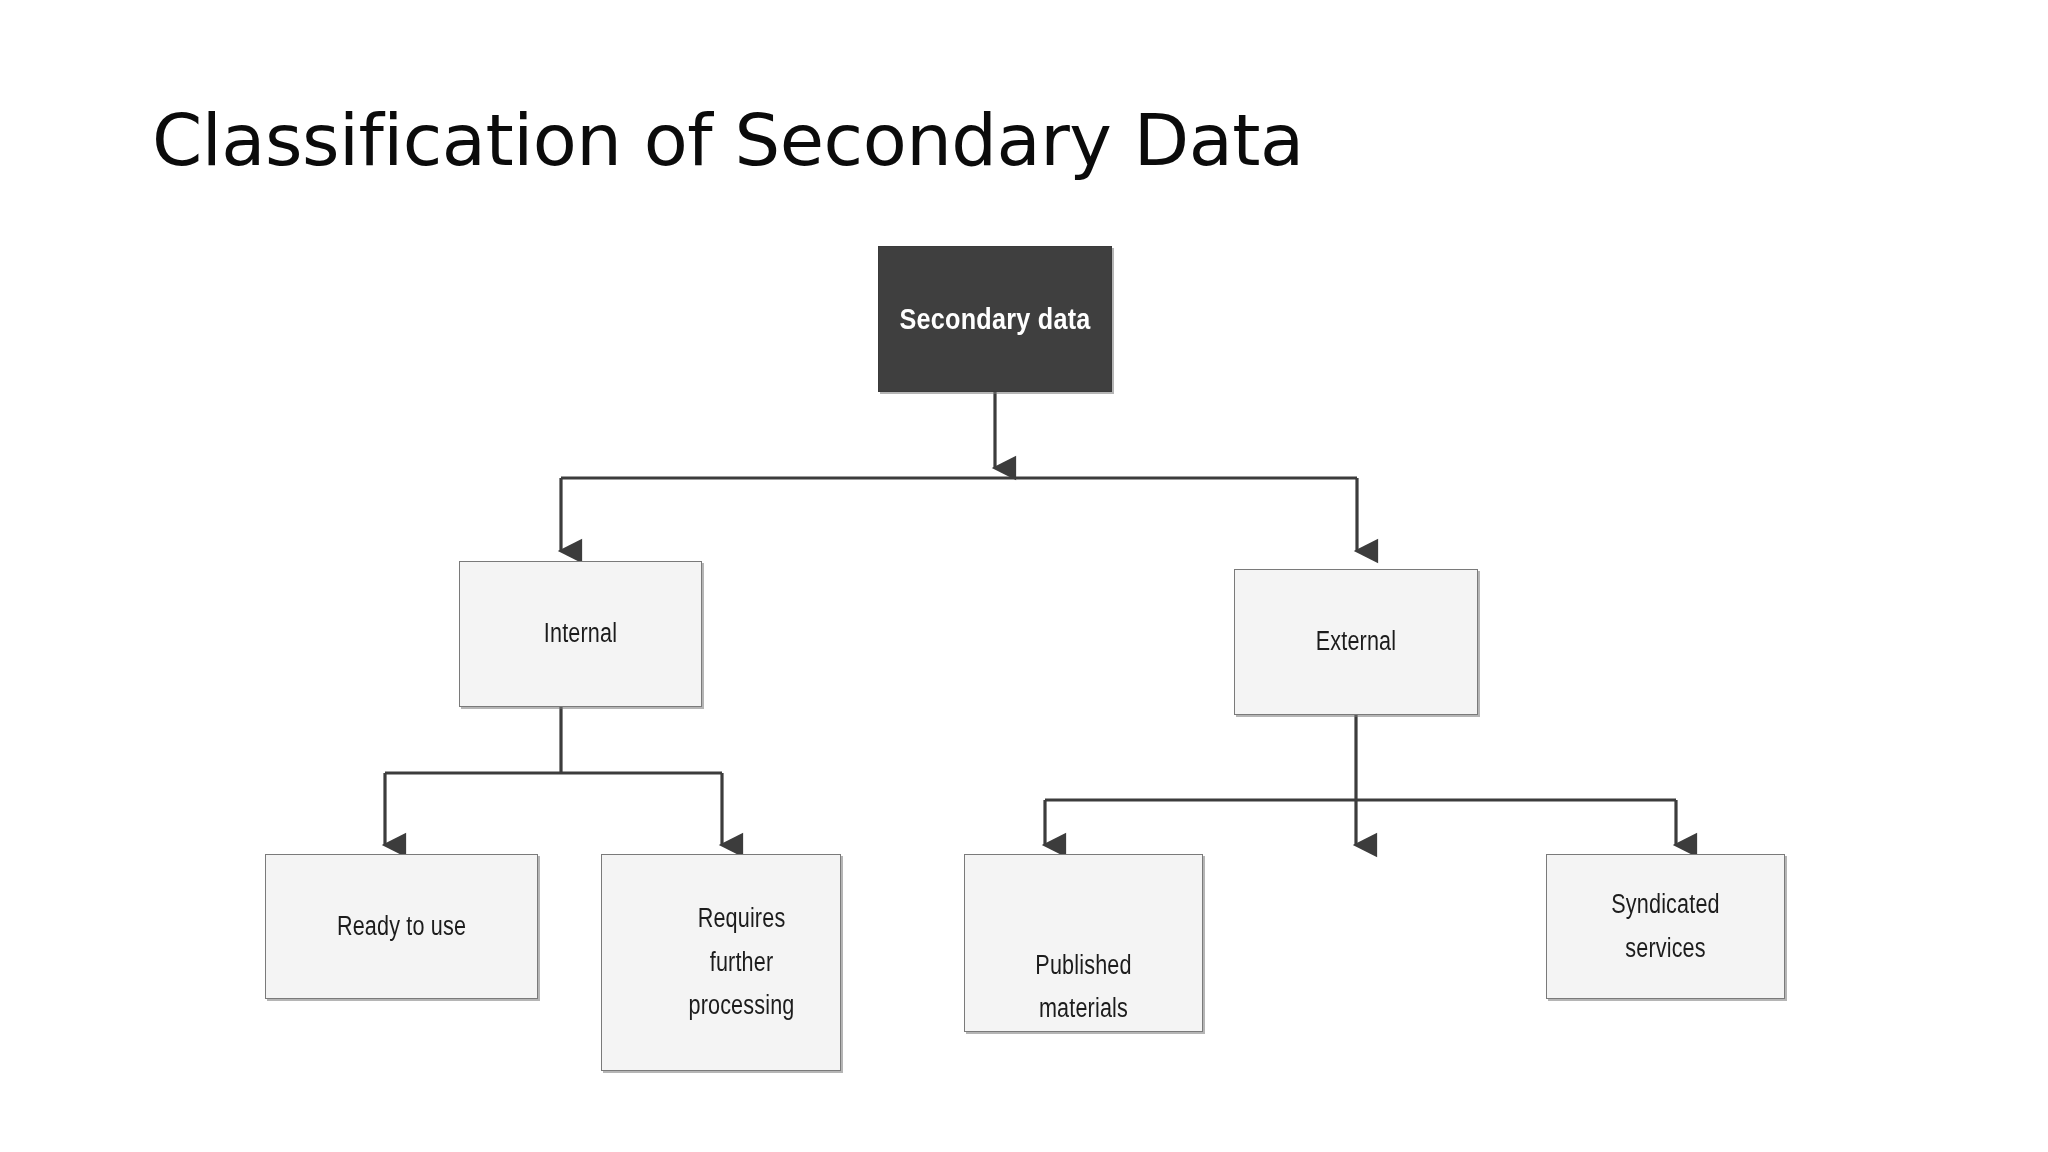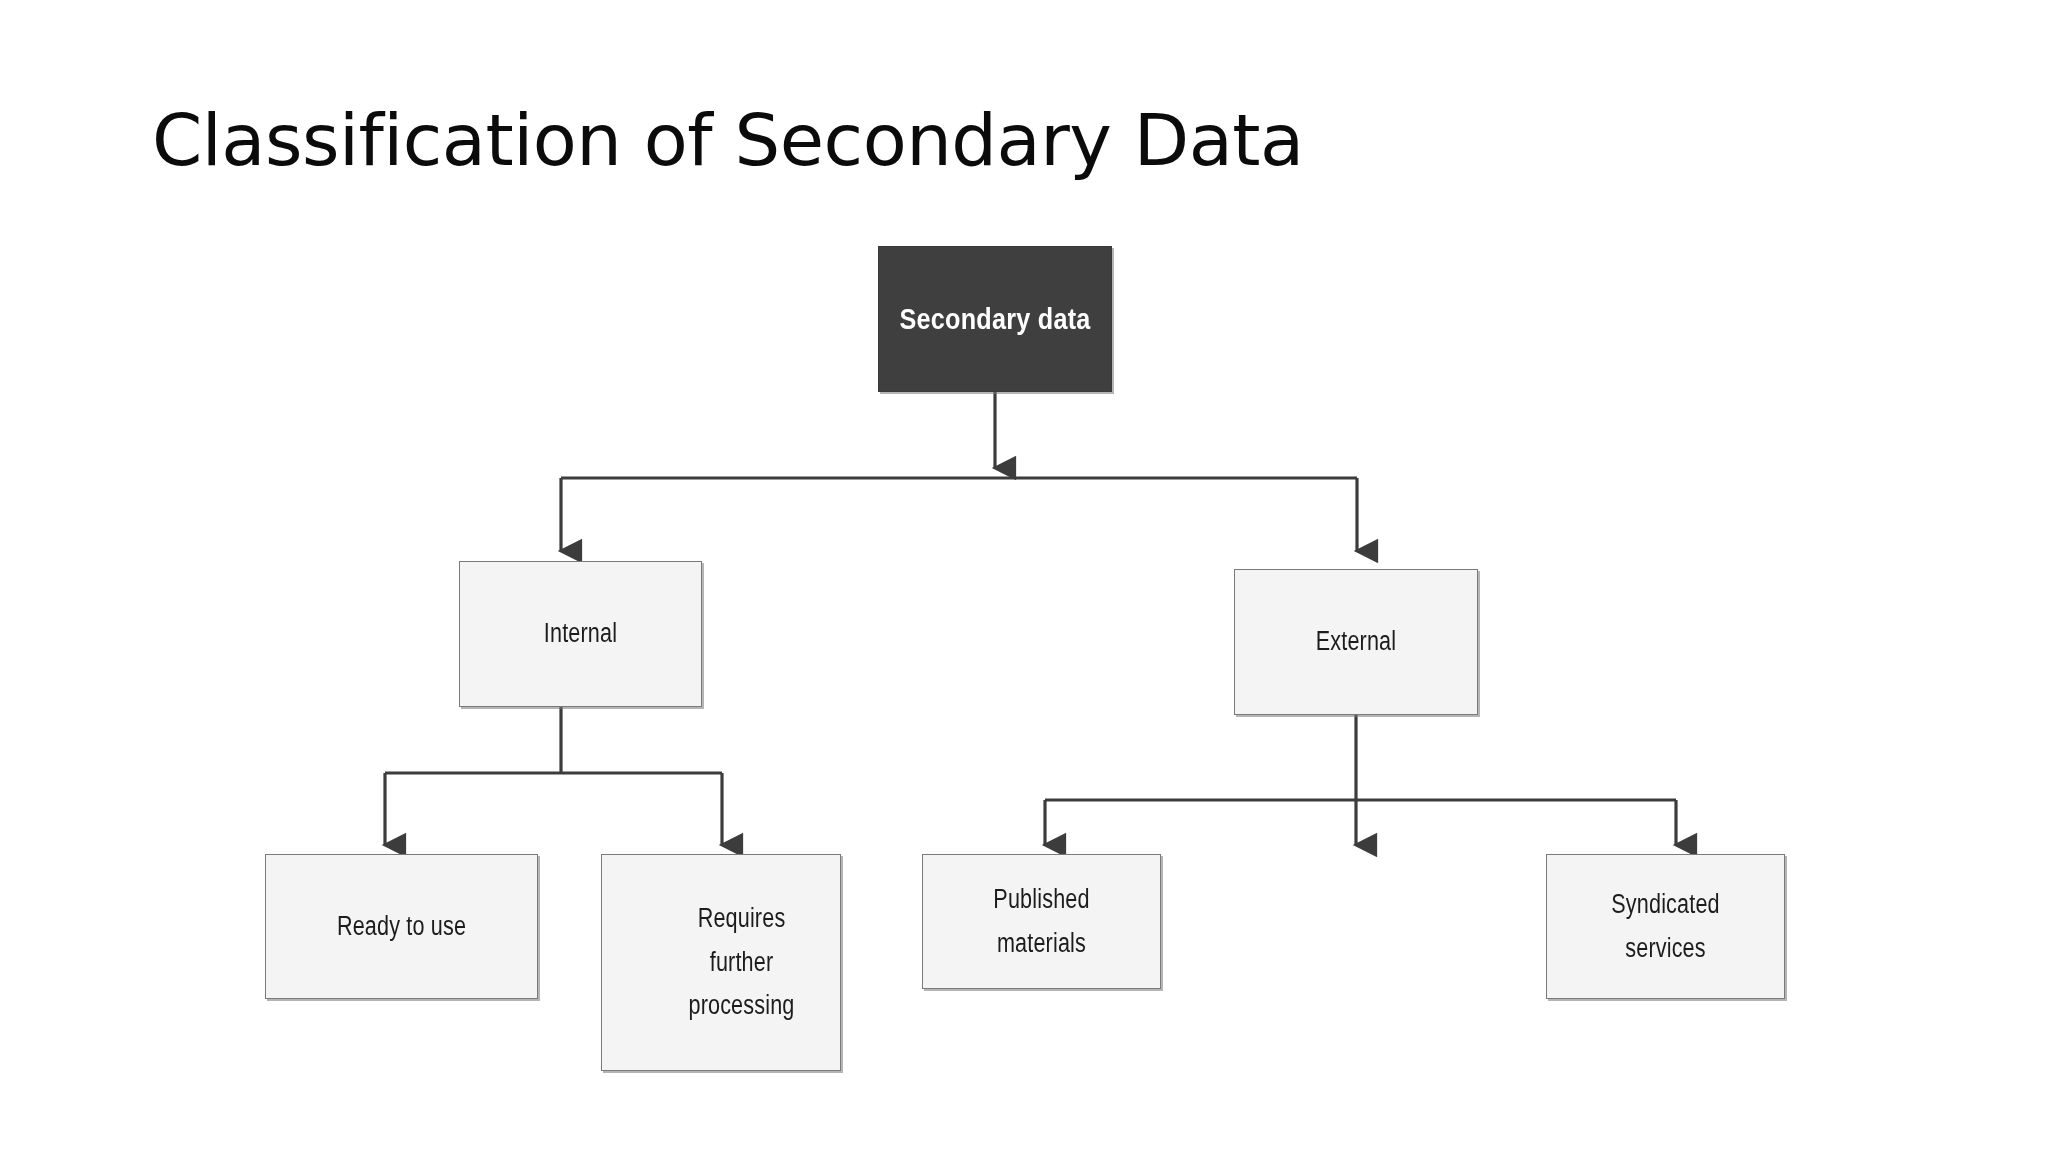--- a/index.html
+++ b/index.html
@@ -80,21 +80,21 @@
     background:#f4f4f4;
     border:1.5px solid #7a7a7a;
   }
 
   
   #node-root        { left:878px;  top:246px;  width:234px; height:146px; }
   #node-internal    { left:443px;  top:561px;  width:243px; height:146px;margin-left:16px; }
   #node-external    { left:1234px; top:561px;  width:244px; height:146px;margin-top:8px; }
   #node-ready       { left:265px;  top:854px;  width:273px; height:145px; }
   #node-requires    { left:601px;  top:854px;  width:240px; height:217px;padding-left:41px; }
-  #node-published   { left:922px;  top:854px;  width:239px; height:135px; }
+  #node-published   { left:964px;  top:854px;  width:239px; height:178px;align-items:flex-end; }
   #node-computerised{ left:1235px; top:854px;  width:238px; height:145px; }
   #node-syndicated  { left:1546px; top:854px;  width:239px; height:145px;align-items:center; }
 </style>
 </head>
 <body>
 
 <div id="slide">
 
   <h1 id="slide-title">Classification of Secondary Data</h1>
 

